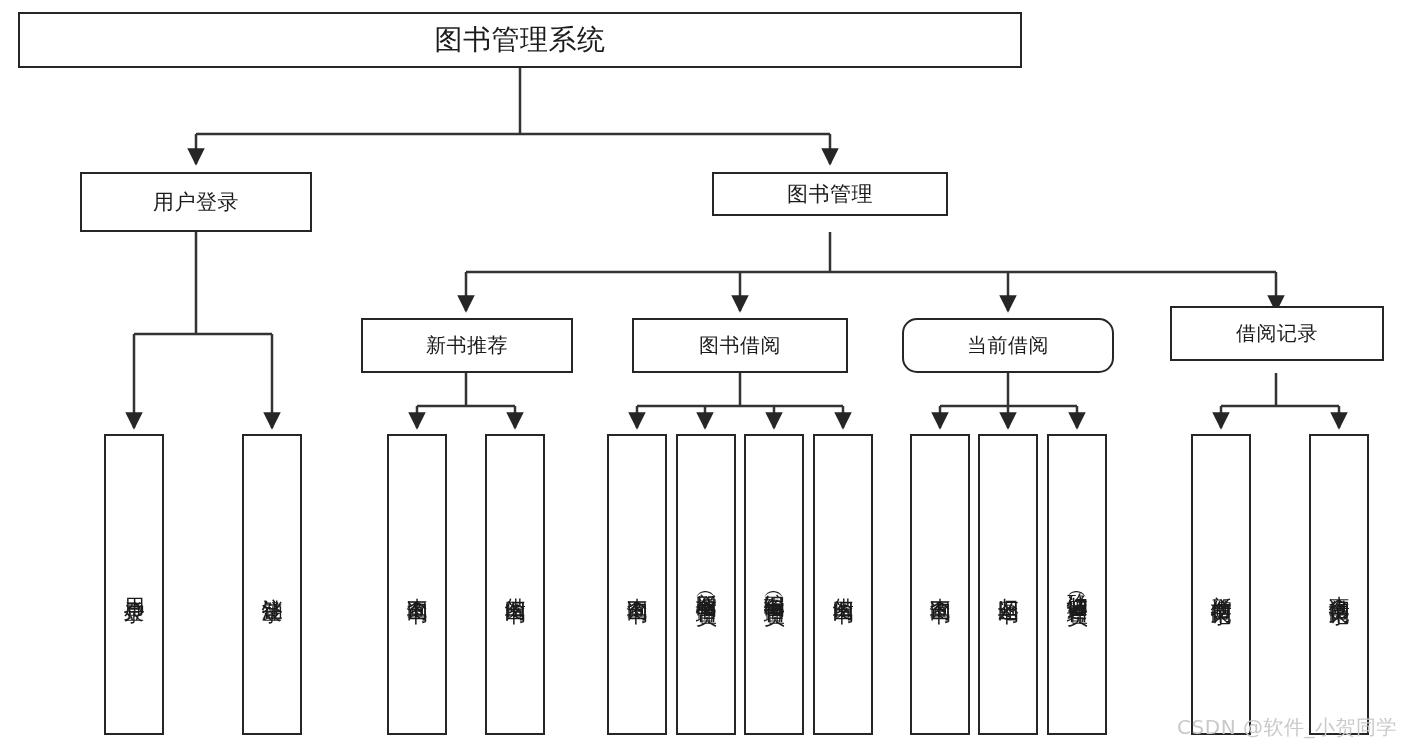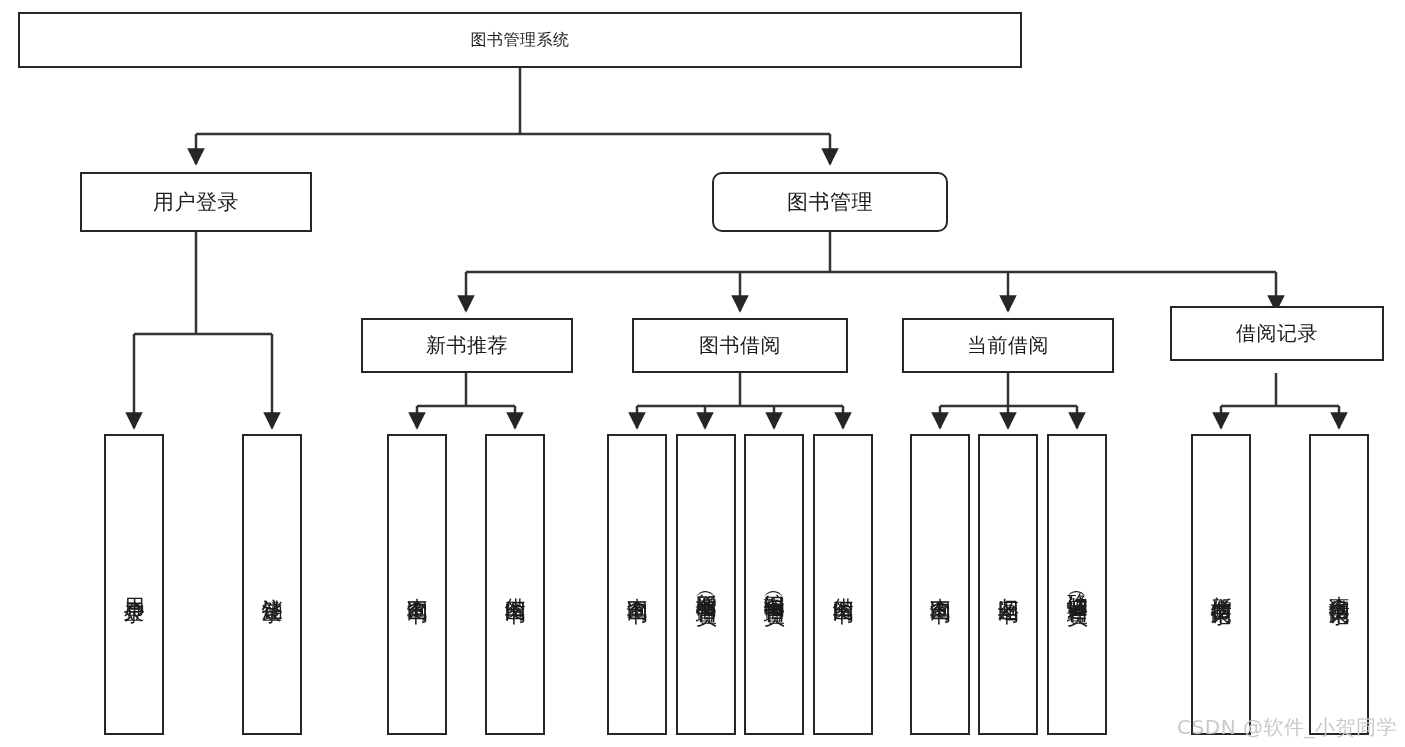--- a/index.html
+++ b/index.html
@@ -31,21 +31,21 @@
     justify-content:center;
     text-align:center;
   }
   .node .label{
     font-size:21px;
     line-height:1.15;
     color:#1b1b1b;
     letter-spacing:0.5px;
     white-space:nowrap;
   }
-  .node.root .label{font-size:16px;}
+  .node.root .label{font-size:28px;}
   .node.level1 .label{font-size:21px;}
   .node.level2 .label{font-size:20px;}
 
   
   .node.leaf{
     border-width:2px;
   }
   .node.leaf .label{
     writing-mode:vertical-rl;
     text-orientation:upright;
@@ -121,31 +121,31 @@
     </g>
   </svg>
 
   <div class="node root" style="left:18px; top:12px; width:1004px; height:56px;">
     <span class="label">图书管理系统</span>
   </div>
 
   <div class="node level1" style="left:80px; top:172px; width:232px; height:60px;">
     <span class="label">用户登录</span>
   </div>
-  <div class="node level1" style="left:712px; top:172px; width:236px; height:60px;border-radius:10px;">
+  <div class="node level1" style="left:712px; top:172px; width:236px; height:44px;">
     <span class="label">图书管理</span>
   </div>
 
   <div class="node level2" style="left:361px; top:318px; width:212px; height:55px;">
     <span class="label">新书推荐</span>
   </div>
   <div class="node level2" style="left:632px; top:318px; width:216px; height:55px;">
     <span class="label">图书借阅</span>
   </div>
-  <div class="node level2" style="left:902px; top:318px; width:212px; height:55px;">
+  <div class="node level2" style="left:902px; top:318px; width:212px; height:55px;border-radius:15px;">
     <span class="label">当前借阅</span>
   </div>
   <div class="node level2" style="left:1170px; top:306px; width:214px; height:55px;">
     <span class="label">借阅记录</span>
   </div>
 
   <div class="node leaf" style="left:104px; top:434px; width:60px; height:301px;">
     <span class="label">用户登录</span>
   </div>
   <div class="node leaf" style="left:242px; top:434px; width:60px; height:301px;">

